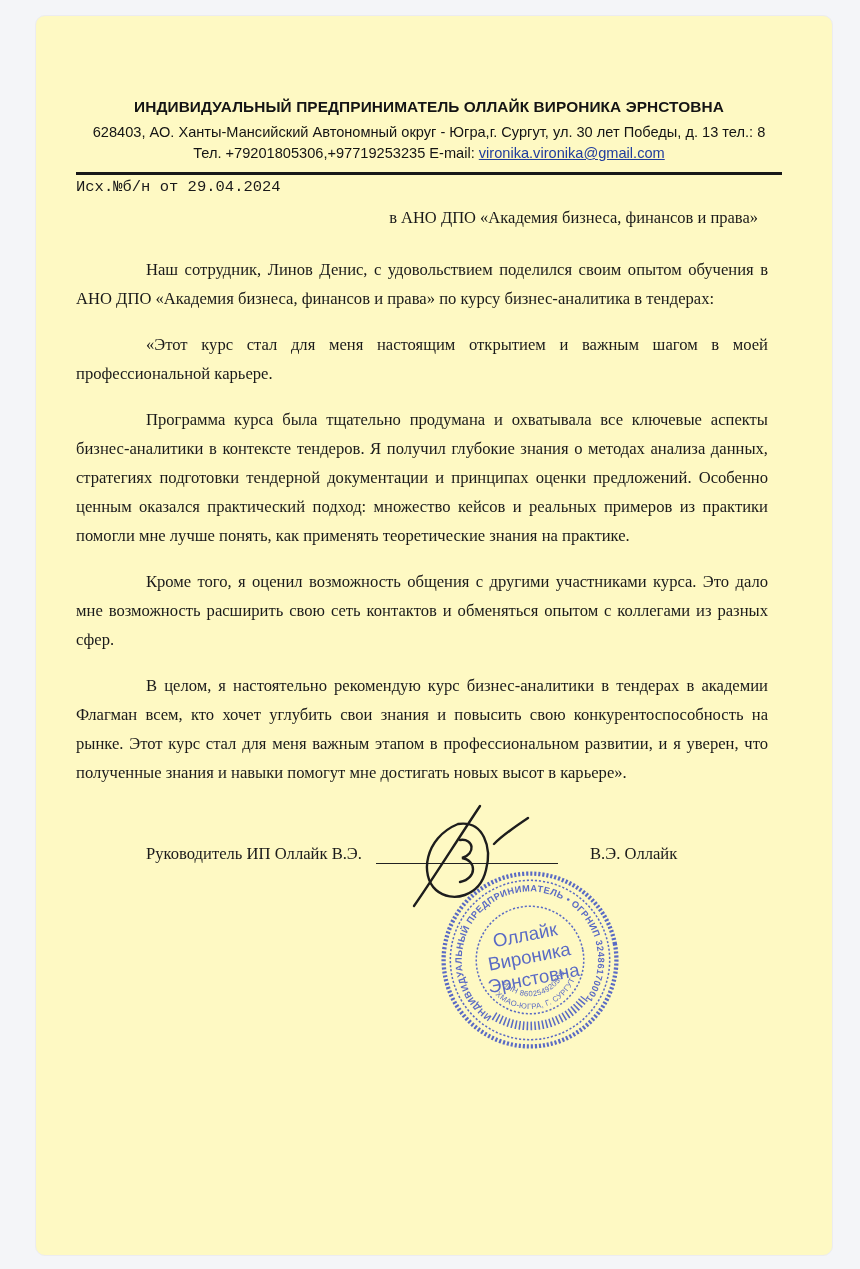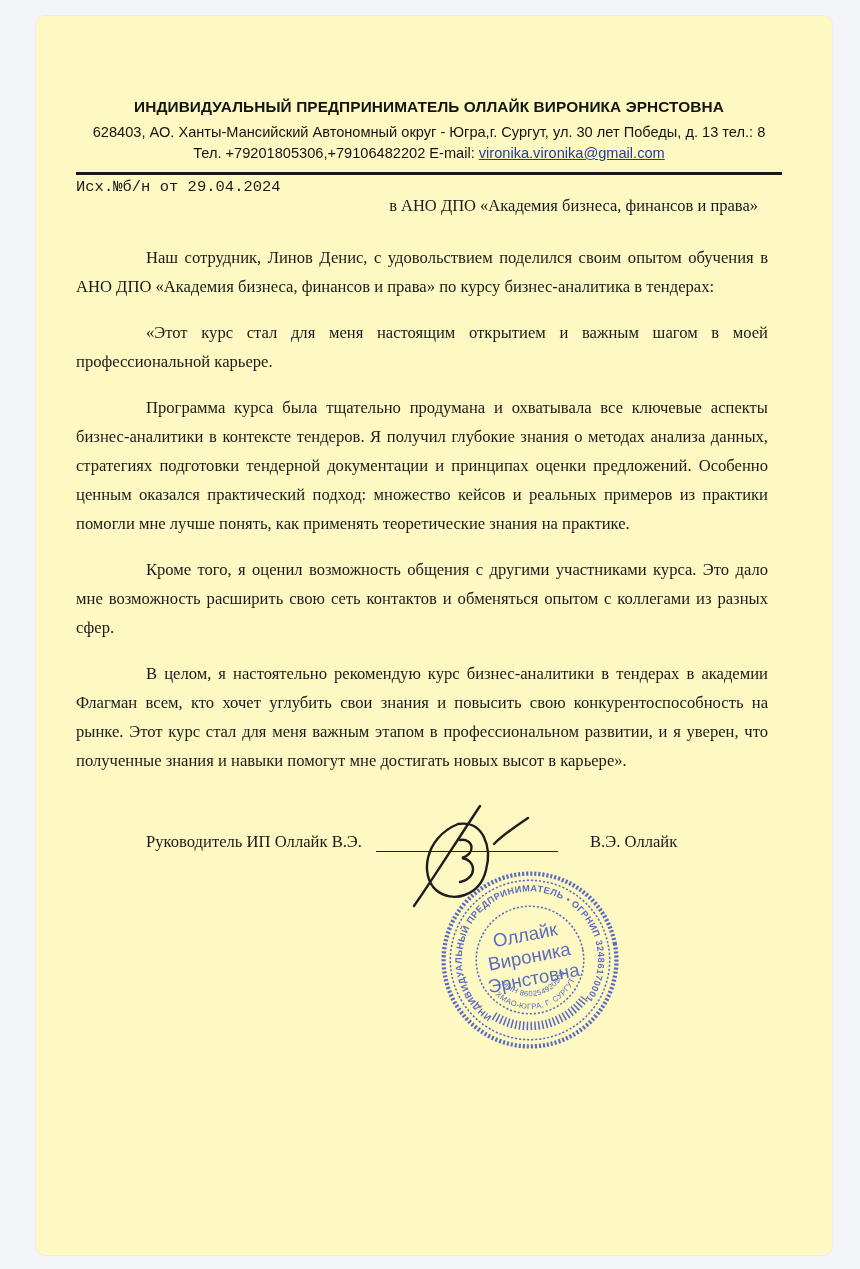--- a/index.html
+++ b/index.html
@@ -46,20 +46,21 @@
   }
   .ref-line {
     font-size: 15.5px;
     margin-top: 3px;
     font-family: Liberation Mono, monospace;
   }
   .addressee {
     text-align: right;
     font-size: 16.5px;
     padding-right: 24px;
+    margin-top: 12px;
   }
   
   .letter-body { margin-top: 27px; }
   .letter-body p {
     font-size: 16.6px;
     line-height: 29px;
     text-align: justify;
     text-indent: 70px;
     margin-bottom: 17px;
     width: 692px;
@@ -101,21 +102,21 @@
   }
 </style>
 </head>
 <body>
 
 <div class="paper">
 
   <div class="letterhead">
     <div class="org-title">ИНДИВИДУАЛЬНЫЙ ПРЕДПРИНИМАТЕЛЬ ОЛЛАЙК ВИРОНИКА ЭРНСТОВНА</div>
     <div>628403, АО. Ханты-Мансийский Автономный округ - Югра,г. Сургут, ул. 30 лет Победы, д. 13 тел.: 8</div>
-    <div><span>Тел. +79201805306,+79106482202 E-mail: </span><a class="email-link" href="#">vironika.vironika@gmail.com</a></div>
+    <div><span>Тел. +79201805306,+97719253235 E-mail: </span><a class="email-link" href="#">vironika.vironika@gmail.com</a></div>
   </div>
 
   <hr class="head-rule">
 
   <div class="ref-line">Исх.№б/н от 29.04.2024</div>
 
   <div class="addressee">в АНО ДПО «Академия бизнеса, финансов и права»</div>
 
   <div class="letter-body">
     <p>Наш сотрудник, Линов Денис, с удовольствием поделился своим опытом обучения в АНО ДПО «Академия бизнеса, финансов и права»  по курсу бизнес-аналитика в тендерах:</p>

